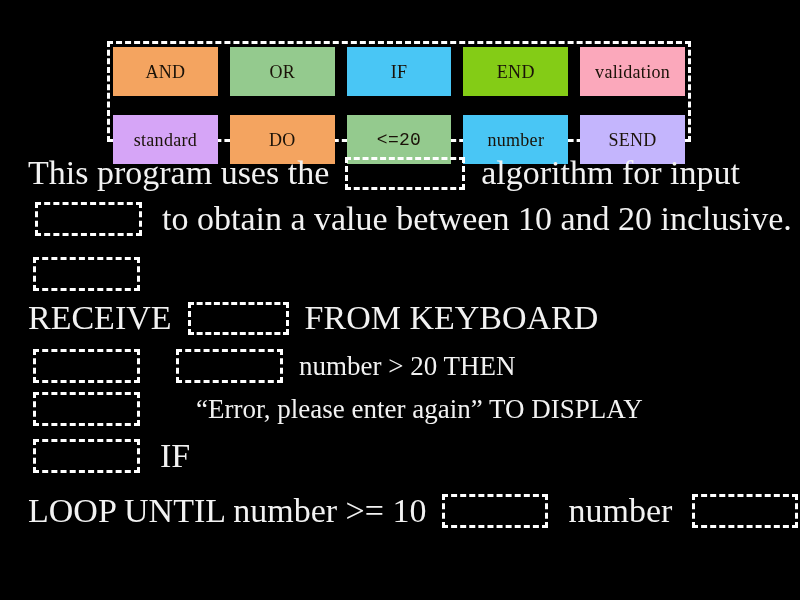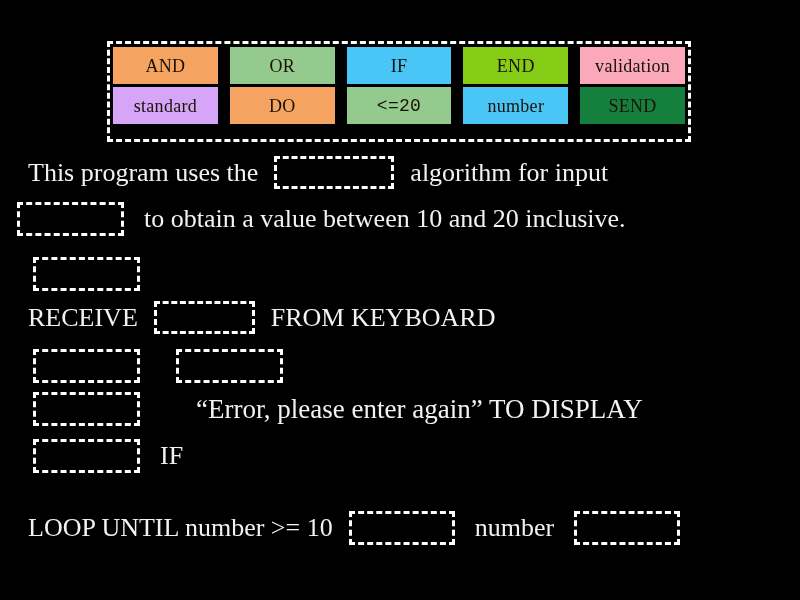--- a/index.html
+++ b/index.html
@@ -24,23 +24,23 @@
     width: 584px;
     height: 101px;
     border: 3px dashed #ffffff;
     box-sizing: border-box;
     padding: 3px;
     background: #000000;
   }
   .bank-row {
     display: flex;
     gap: 12px;
-    height: 37px;
+    height: 49px;
   }
-  .bank-row + .bank-row { margin-top: 3px; }
+  .bank-row + .bank-row { margin-top: 19px; }
   .tile {
     flex: 1 1 0;
     display: flex;
     align-items: center;
     justify-content: center;
     color: #1a1208;
     font-size: 18px;
     line-height: 1;
     letter-spacing: 0.3px;
     user-select: none;
@@ -50,21 +50,21 @@
   
   .line {
     position: absolute;
     left: 28px;
     display: flex;
     align-items: center;
     color: #ffffff;
     white-space: nowrap;
   }
   .txt {
-    font-size: 26px;
+    font-size: 34px;
     line-height: 1;
     color: #f2f2f2;
   }
   .txt.sm { font-size: 27px; }
 
   .blank {
     display: inline-block;
     border: 3px dashed #ffffff;
     box-sizing: border-box;
     background: transparent;
@@ -108,36 +108,36 @@
       </div>
       <div class="tile" style="background: rgb(244, 164, 96);">
         <span>DO</span>
       </div>
       <div class="tile" style="background: rgb(148, 202, 142); font-family: Liberation Mono, monospace;">
         <span>&lt;=20</span>
       </div>
       <div class="tile" style="background: rgb(73, 198, 245);">
         <span>number</span>
       </div>
-      <div class="tile" style="background: #15803d;">
+      <div class="tile" style="background: #c4b5fd;">
         <span>SEND</span>
       </div>
     </div>
 
   </div>
 
   <div class="line" style="top:156px;">
     <span class="txt">This program uses the</span>
     <span class="gap-m"></span>
     <span class="blank b-wide"></span>
     <span class="gap-m"></span>
     <span class="txt">algorithm for input</span>
   </div>
 
-  <div class="line" style="top:202px; left:17px;">
+  <div class="line" style="top:202px; left:35px;">
     <span class="blank b-std"></span>
     <span class="gap-l"></span>
     <span class="txt">to obtain a value between 10 and 20 inclusive.</span>
   </div>
 
   <div class="line" style="top:257px; left:33px;">
     <span class="blank b-std"></span>
   </div>
 
   <div class="line" style="top:301px;">
@@ -147,35 +147,36 @@
     <span class="gap-m"></span>
     <span class="txt">FROM KEYBOARD</span>
   </div>
 
   <div class="line" style="top:349px; left:33px;">
     <span class="blank b-std"></span>
     <span class="gap-l"></span>
     <span class="gap-m"></span>
     <span class="blank b-std"></span>
     <span class="gap-m"></span>
+    <span class="txt sm">number &gt; 20 THEN</span>
   </div>
 
   <div class="line" style="top:392px; left:33px;gap:18px;">
     <span class="blank b-std"></span>
     <span class="gap-l"></span>
     <span class="txt sm">“Error, please enter again” TO DISPLAY</span>
   </div>
 
   <div class="line" style="top:439px; left:33px;">
     <span class="blank b-std"></span>
     <span class="gap-l"></span>
     <span class="txt">IF</span>
   </div>
 
-  <div class="line" style="top:511px;">
+  <div class="line" style="top:494px;">
     <span class="txt">LOOP UNTIL number &gt;= 10</span>
     <span class="gap-m"></span>
     <span class="blank b-loop"></span>
     <span class="gap-l"></span>
     <span class="txt">number</span>
     <span class="gap-l"></span>
     <span class="blank b-loop"></span>
   </div>
 
 </div>

